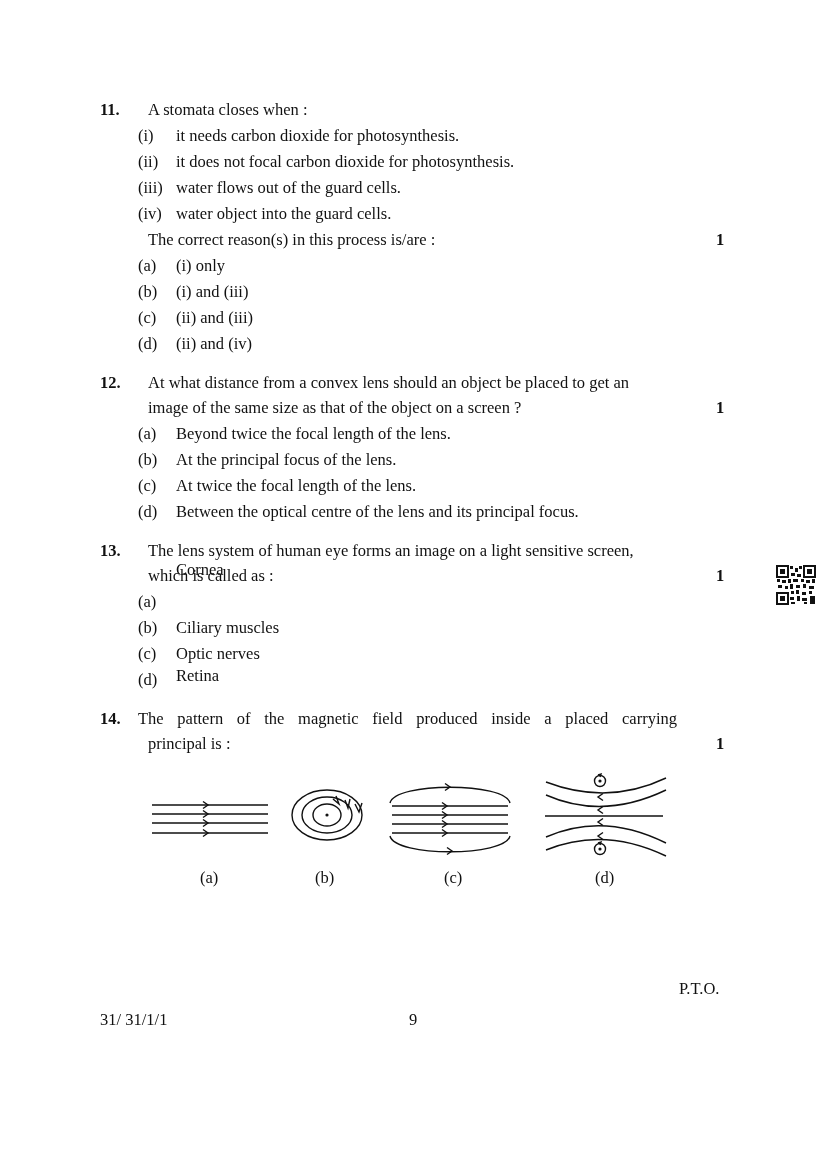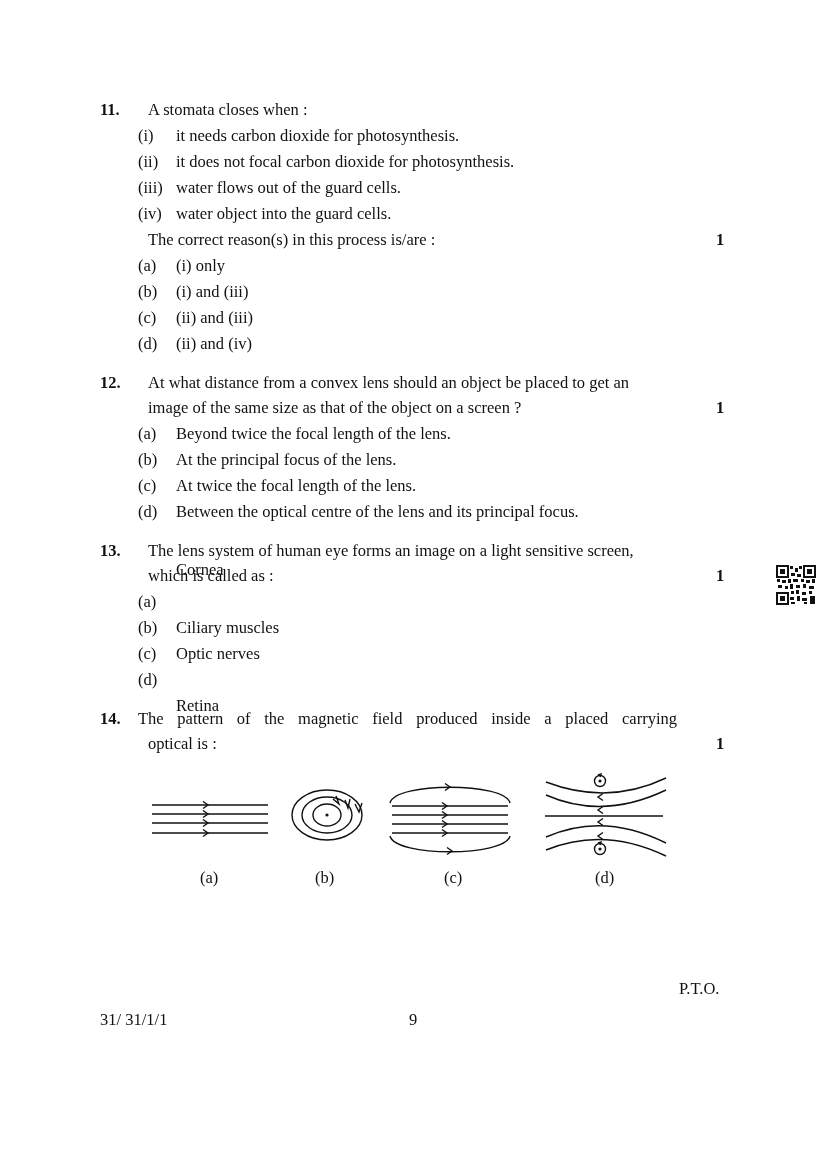--- a/index.html
+++ b/index.html
@@ -68,21 +68,21 @@
   <span class="abs qtext" style="top:566px">which is called as :</span>
   <span class="abs mark" style="top:566px">1</span>
 
   <span class="abs lbl" style="top:592px">(a)</span>
   <span class="abs opt" style="top:560px">Cornea</span>
   <span class="abs lbl" style="top:618px">(b)</span>
   <span class="abs opt" style="top:618px">Ciliary muscles</span>
   <span class="abs lbl" style="top:644px">(c)</span>
   <span class="abs opt" style="top:644px">Optic nerves</span>
   <span class="abs lbl" style="top:670px">(d)</span>
-  <span class="abs opt" style="top:696px">Retina</span>
+  <span class="abs opt" style="top:666px">Retina</span>
 </div>
 
 <div class="qr">
   <svg width="40" height="40" viewBox="0 0 40 40">
     <rect x="0" y="0" width="40" height="40" fill="#fff"></rect>
     <rect x="1" y="1" width="11" height="11" fill="none" stroke="#111" stroke-width="2"></rect>
     <rect x="4" y="4" width="5" height="5" fill="#111"></rect>
     <rect x="28" y="1" width="11" height="11" fill="none" stroke="#111" stroke-width="2"></rect>
     <rect x="31" y="4" width="5" height="5" fill="#111"></rect>
     <rect x="1" y="28" width="11" height="11" fill="none" stroke="#111" stroke-width="2"></rect>
@@ -114,21 +114,21 @@
     <rect x="26" y="33" width="5" height="3" fill="#111"></rect>
     <rect x="34" y="31" width="5" height="8" fill="#111"></rect>
     <rect x="15" y="37" width="4" height="2" fill="#111"></rect>
     <rect x="28" y="37" width="3" height="2" fill="#111"></rect>
   </svg>
 </div>
 
 <div>
   <span class="abs qnum" style="top:709px">14.</span>
   <span class="abs q14text" style="top:709px">The pattern of the magnetic field produced inside a placed carrying</span>
-  <span class="abs qtext" style="top:734px">optical is :</span>
+  <span class="abs qtext" style="top:734px">principal is :</span>
   <span class="abs mark" style="top:734px">1</span>
 </div>
 
 <svg width="827" height="1169" style="pointer-events:none">
   <defs>
     <g id="arr-r">
         <path d="M-4,-3.5 L1,0 L-4,3.5" fill="none" stroke="#111" stroke-width="1.4"></path>
       </g>
     <g id="arr-l">
         <path d="M4,-3.5 L-1,0 L4,3.5" fill="none" stroke="#111" stroke-width="1.4"></path>

